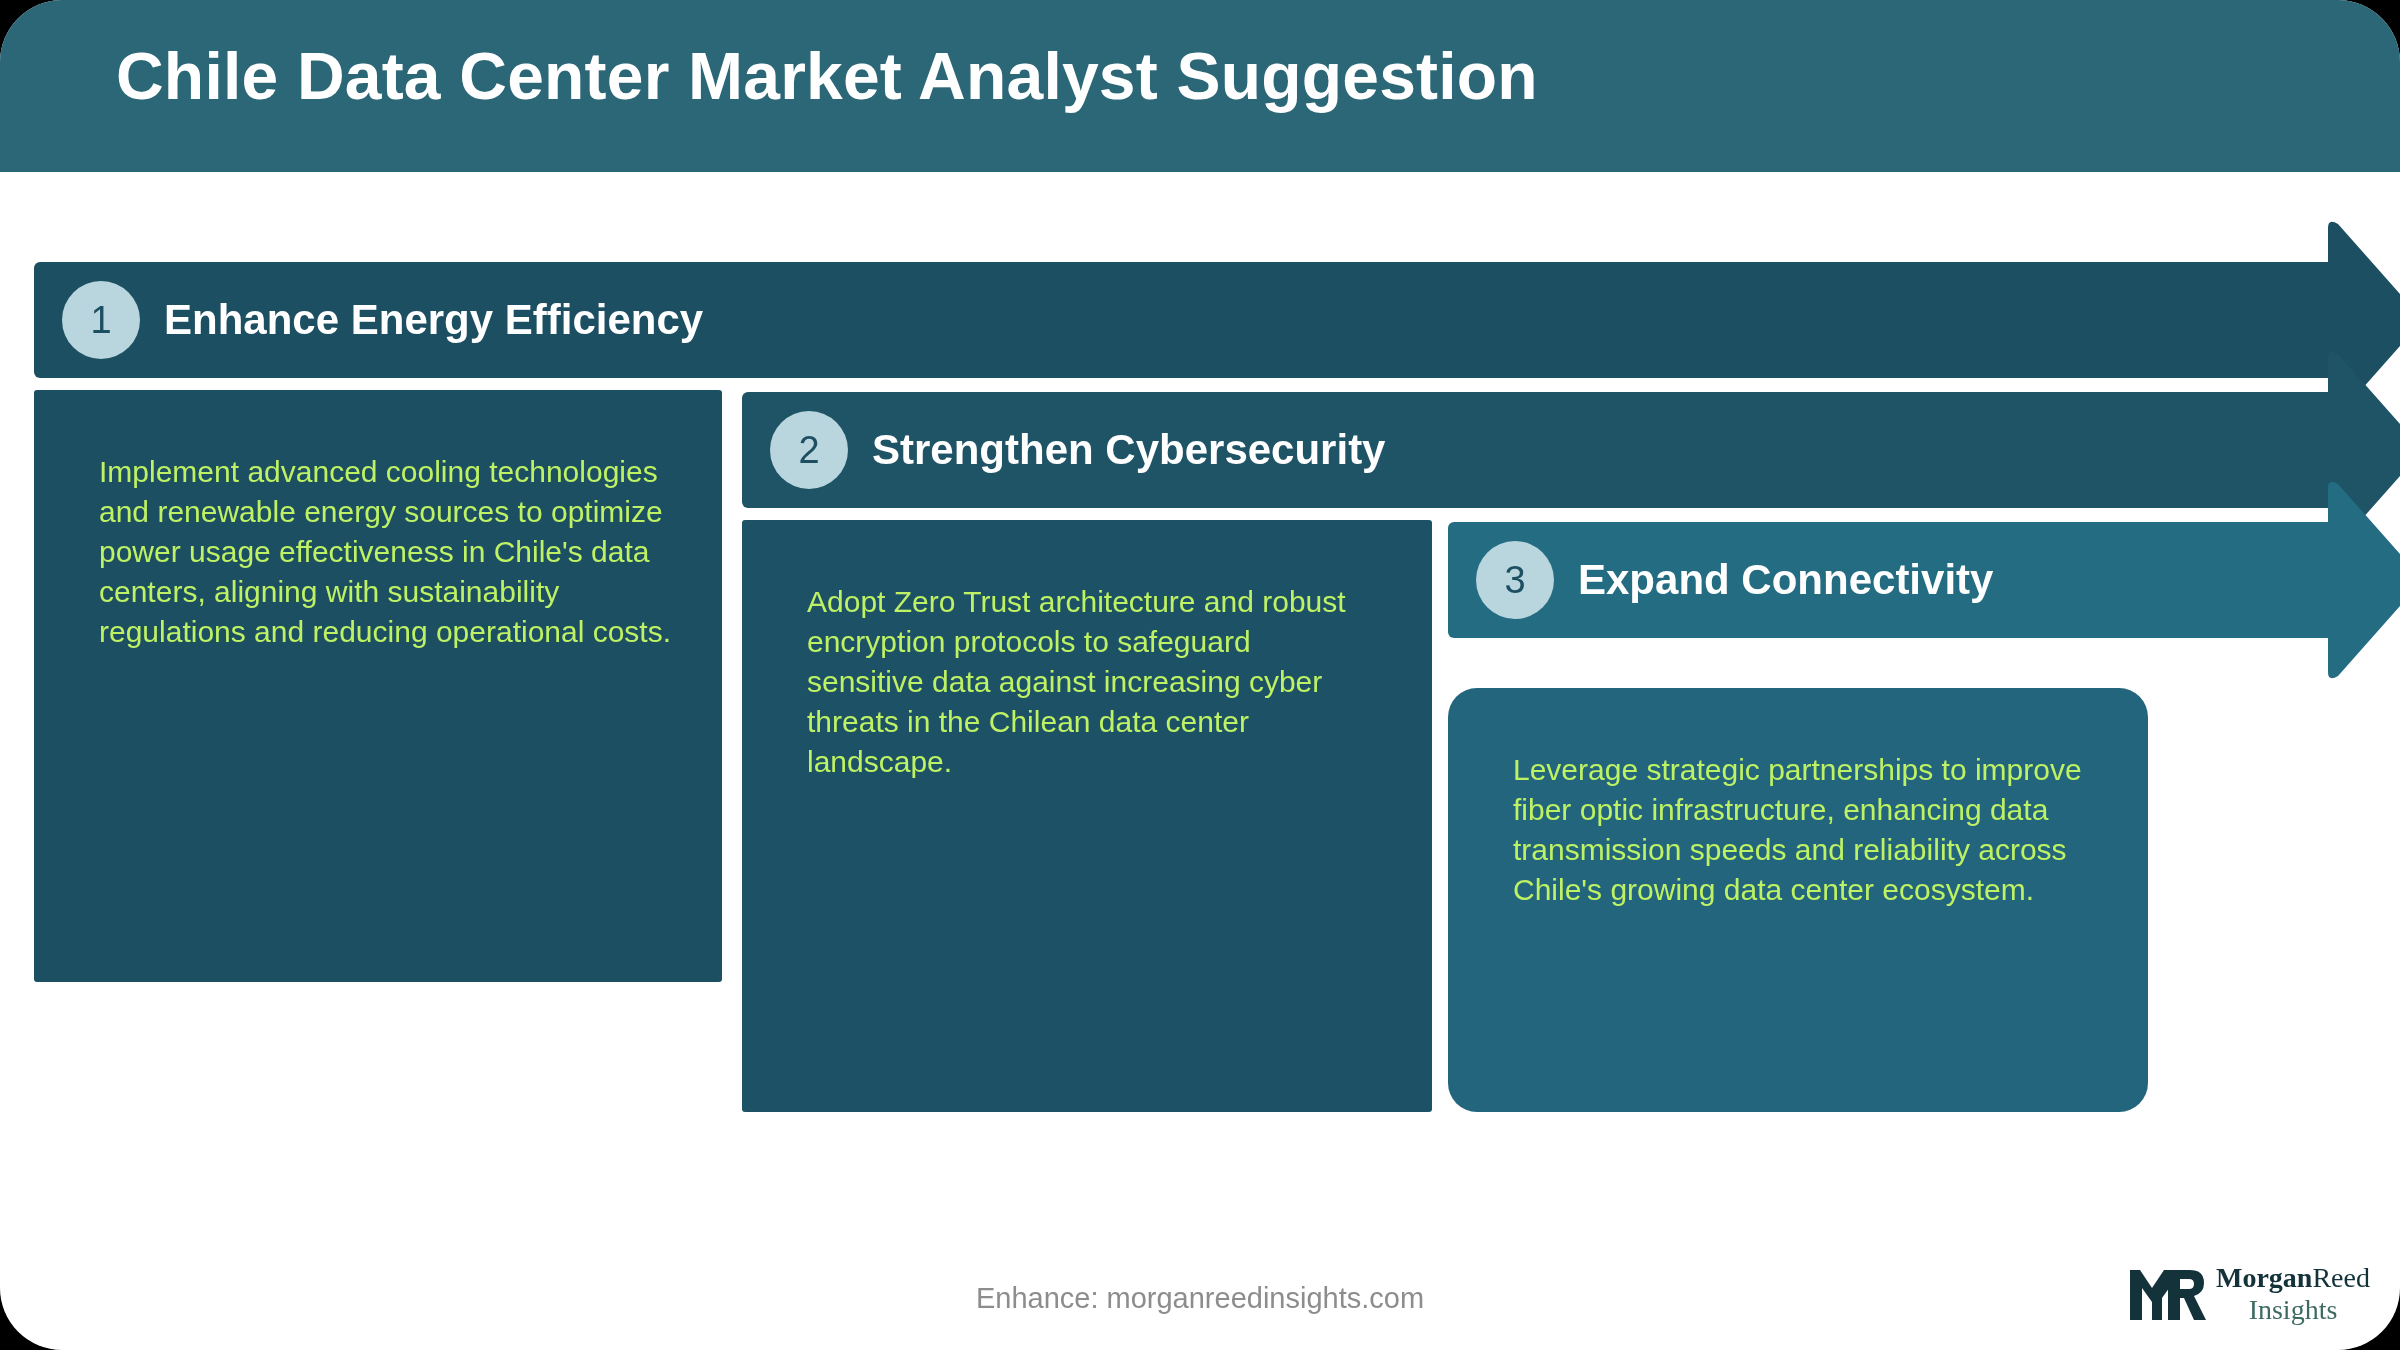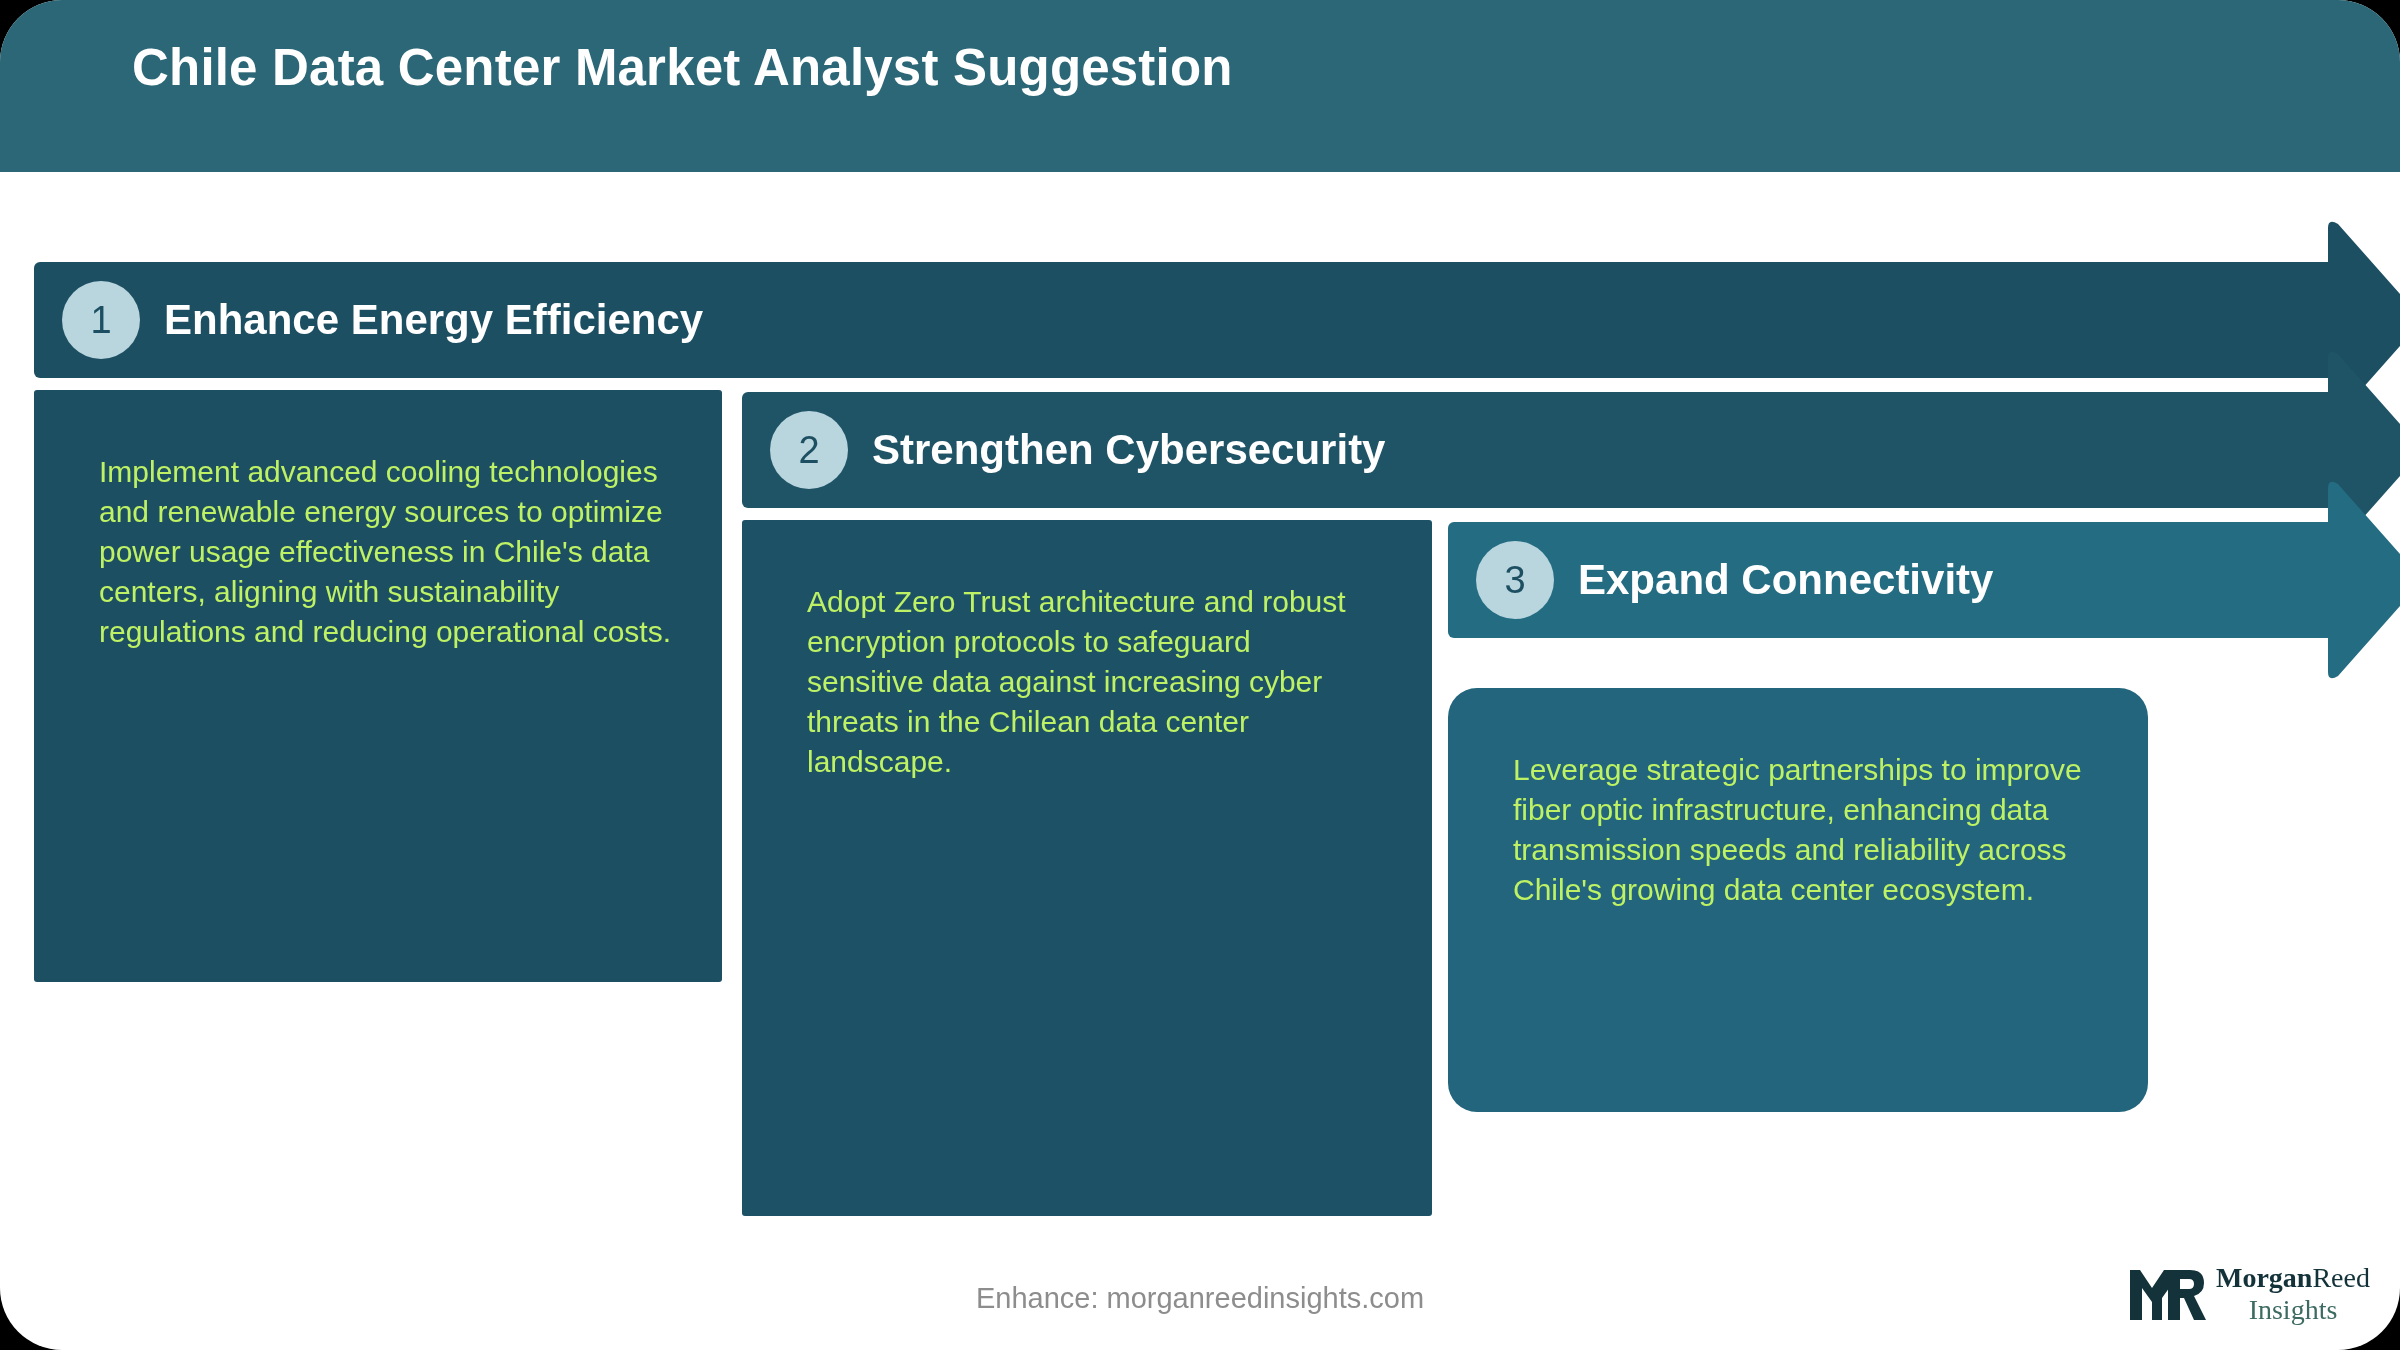--- a/index.html
+++ b/index.html
@@ -5,22 +5,22 @@
   html,body{margin:0;padding:0;background:#000;}
   body{width:2400px;height:1350px;overflow:hidden;
        font-family:"Liberation Sans","DejaVu Sans",sans-serif;}
 
   .frame{position:absolute;left:0;top:0;width:2400px;height:1350px;
          background:#ffffff;border-radius:62px;overflow:hidden;}
 
   
   .header{position:absolute;left:0;top:0;width:2400px;height:172px;
           background:#2b6776;}
-  .header-title{position:absolute;left:132px;top:38px;
-          font-size:51px;font-weight:700;color:#ffffff;letter-spacing:.2px;
+  .header-title{position:absolute;left:116px;top:38px;
+          font-size:66px;font-weight:700;color:#ffffff;letter-spacing:.2px;
           white-space:nowrap;}
 
   
   .arrow-row{position:absolute;height:116px;}
   .arrow-body{position:absolute;left:0;top:0;height:116px;
               border-radius:6px;}
   .arrow-head{position:absolute;top:-42px;height:200px;width:200px;}
   .arrow-head svg{display:block;width:200px;height:200px;}
 
   .row1{left:34px;top:262px;width:2206px;}
@@ -44,21 +44,21 @@
          font-size:42px;font-weight:700;color:#ffffff;white-space:nowrap;}
 
   
   .card{position:absolute;border-radius:3px;}
   .card-text{position:absolute;color:#bef264;font-size:30px;
              line-height:40px;font-weight:400;}
 
   .card1{left:34px;top:390px;width:688px;height:592px;background:#1d4f62;}
   .card1 .card-text{left:65px;top:62px;width:580px;}
 
-  .card2{left:742px;top:520px;width:690px;height:696px;background:#1d5266;}
+  .card2{left:742px;top:520px;width:690px;height:592px;background:#1d5266;}
   .card2 .card-text{left:65px;top:62px;width:560px;}
 
   .card3{left:1448px;top:688px;width:700px;height:424px;background:#22657c;border-radius:29px;}
   .card3 .card-text{left:65px;top:62px;width:600px;}
 
   
   .source{position:absolute;left:0;top:1282px;width:2400px;text-align:center;
           font-size:29px;color:#8d8d8d;}
 
   .logo{position:absolute;left:2128px;top:1262px;width:216px;height:66px;}

